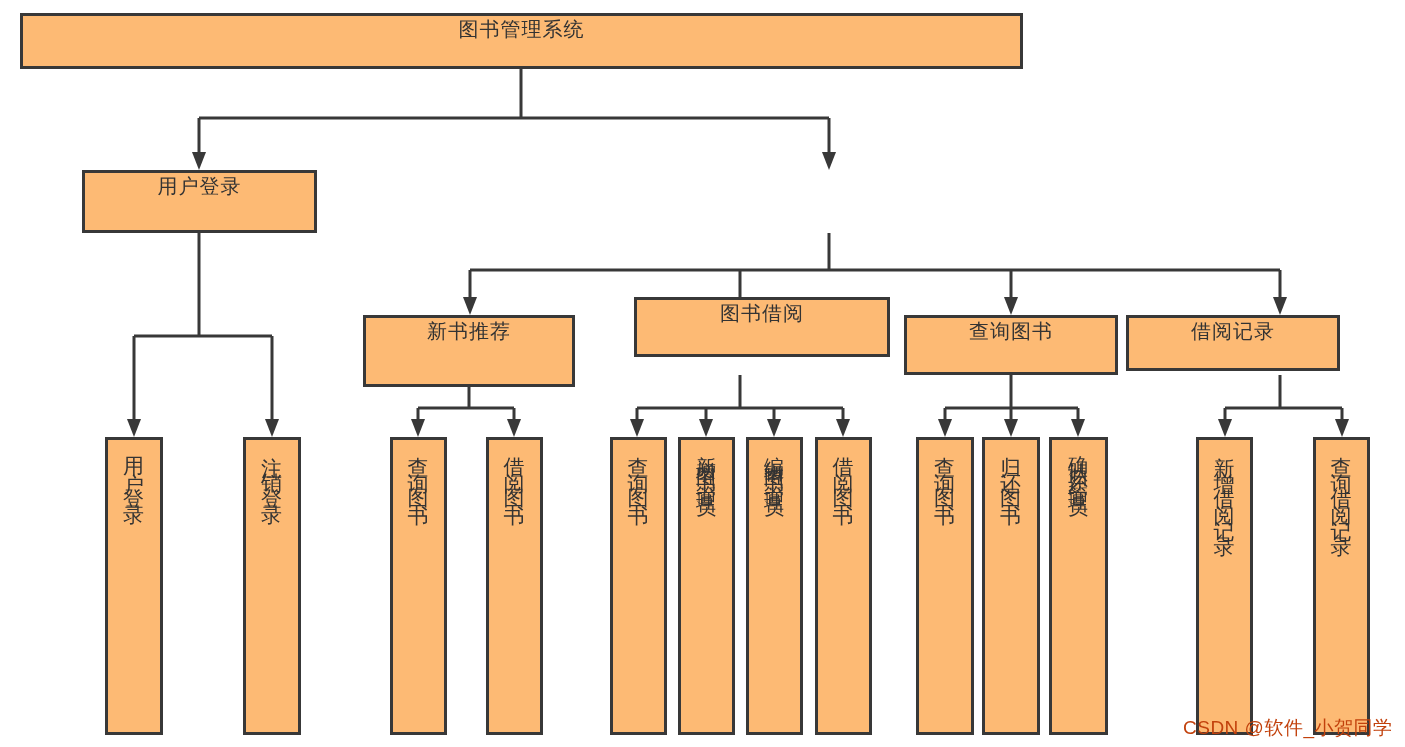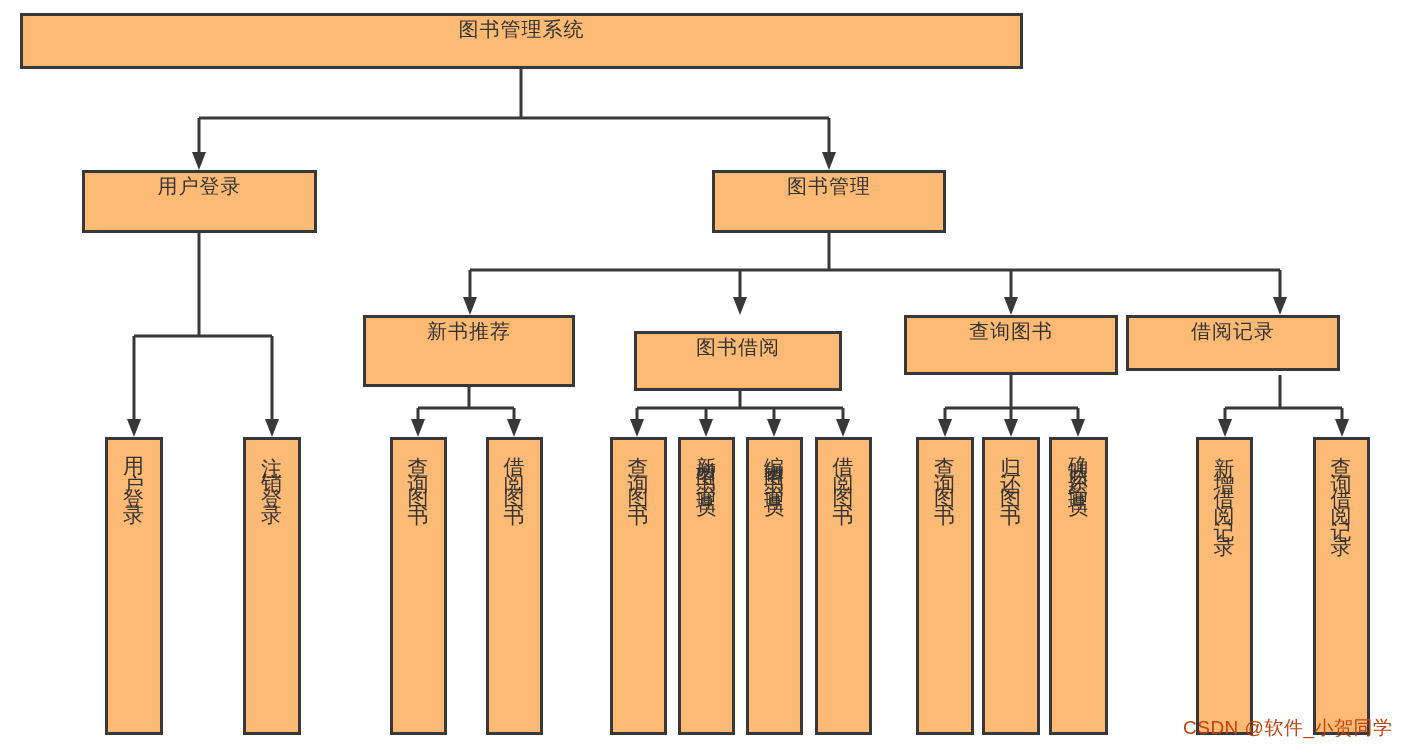--- a/index.html
+++ b/index.html
@@ -89,28 +89,25 @@
     </g>
   </svg>
 
   <div class="box h" style="left:20px;top:13px;width:1003px;height:56px">
     <span class="label">图书管理系统</span>
   </div>
 
   <div class="box h" style="left:82px;top:170px;width:235px;height:63px">
     <span class="label">用户登录</span>
   </div>
-  <div class="box h" style="left:712px;top:170px;width:234px;height:63px">
-    <span class="label">图书管理</span>
-  </div>
 
   <div class="box h" style="left:363px;top:315px;width:212px;height:72px">
     <span class="label">新书推荐</span>
   </div>
-  <div class="box h" style="left:634px;top:331px;width:208px;height:60px">
+  <div class="box h" style="left:634px;top:297px;width:256px;height:60px">
     <span class="label">图书借阅</span>
   </div>
   <div class="box h" style="left:904px;top:315px;width:214px;height:60px">
     <span class="label">查询图书</span>
   </div>
   <div class="box h" style="left:1126px;top:315px;width:214px;height:56px">
     <span class="label">借阅记录</span>
   </div>
 
   <div class="box v" style="left:105px;top:437px;width:58px;height:298px">

